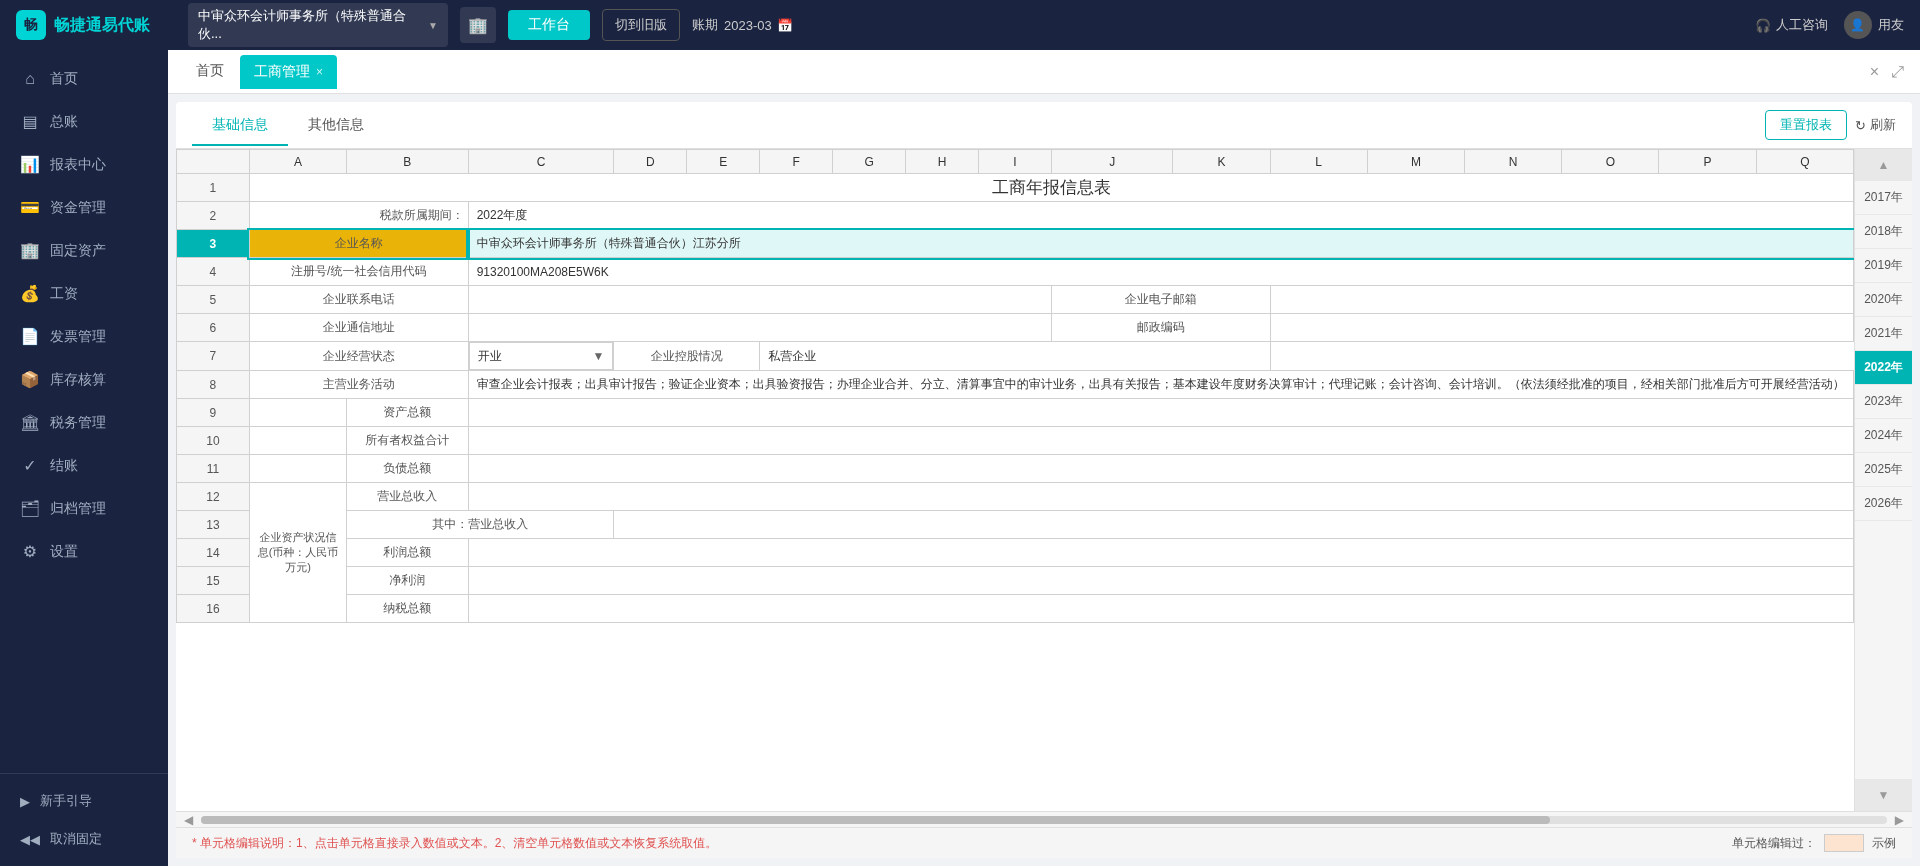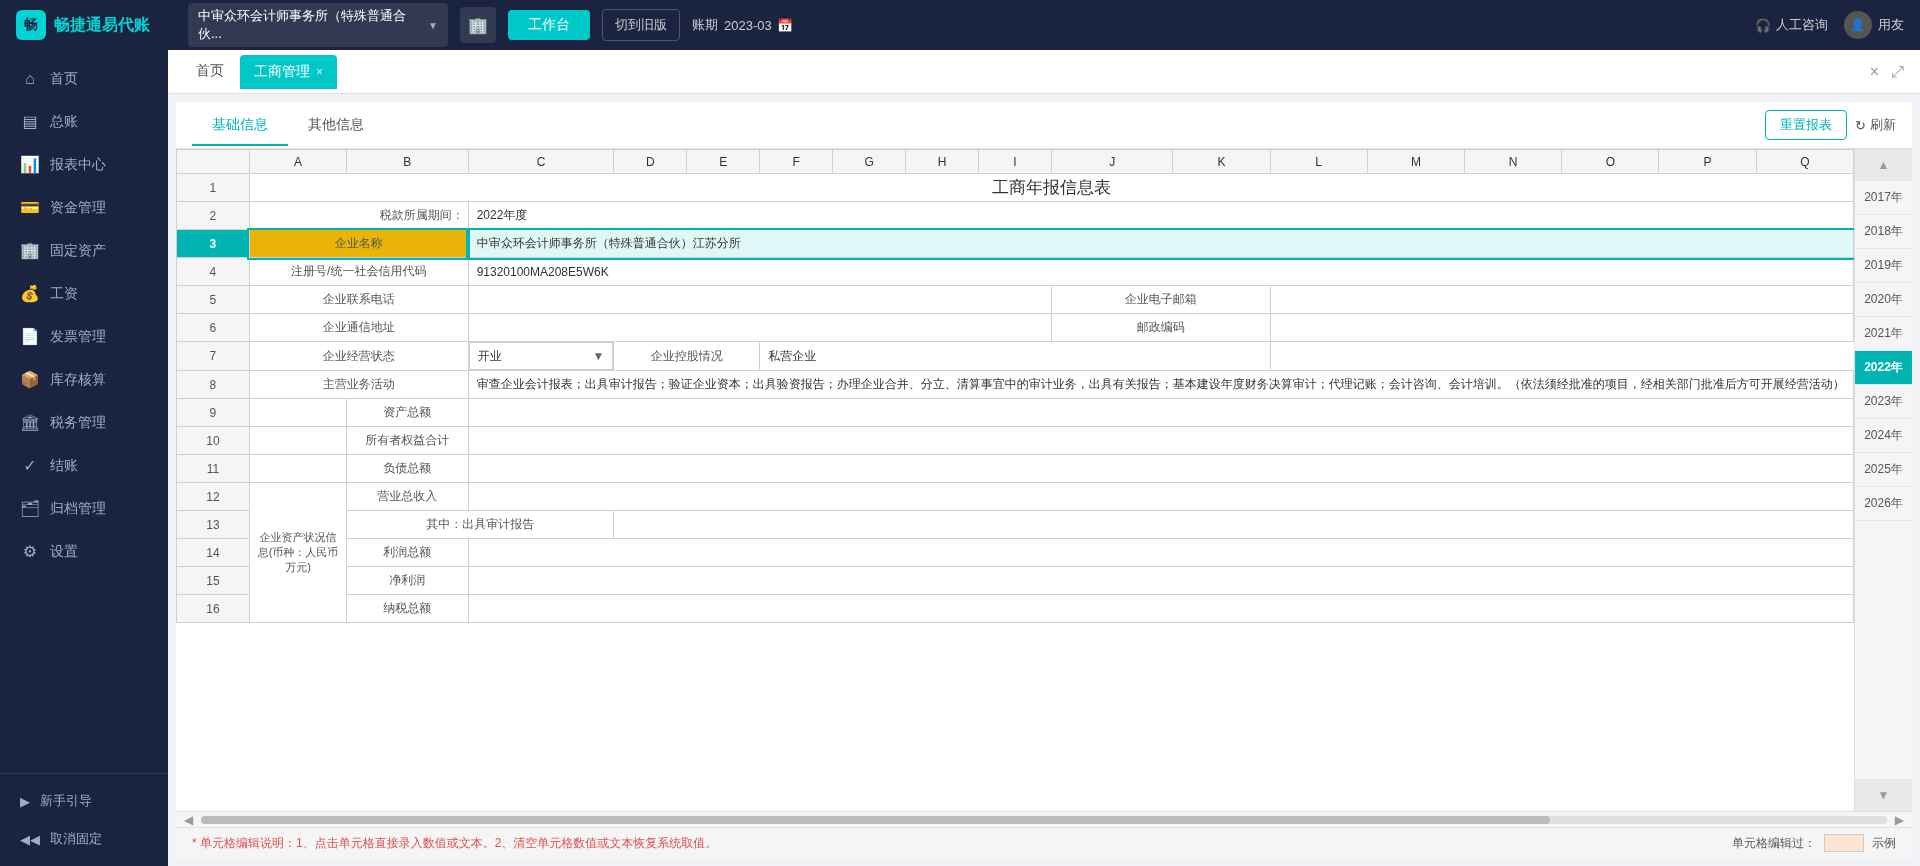--- a/index.html
+++ b/index.html
@@ -344,21 +344,21 @@
 
               <tr>
                 <td class="row-header">12</td>
                 <td class="label-cell" rowspan="5" style="vertical-align:middle; font-size:11px;">企业资产状况信息(币种：人民币万元)</td>
                 <td class="label-cell">营业总收入</td>
                 <td colspan="15" class="value-cell"></td>
               </tr>
 
               <tr>
                 <td class="row-header">13</td>
-                <td colspan="2" class="label-cell">其中：出具审计报告</td>
+                <td colspan="2" class="label-cell">其中：营业总收入</td>
                 <td colspan="14" class="value-cell"></td>
               </tr>
 
               <tr>
                 <td class="row-header">14</td>
                 <td class="label-cell">利润总额</td>
                 <td colspan="15" class="value-cell"></td>
               </tr>
 
               <tr>

